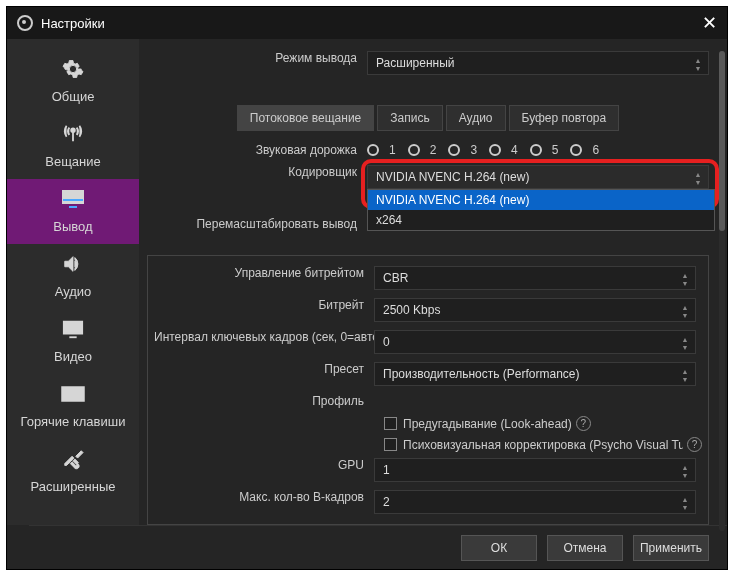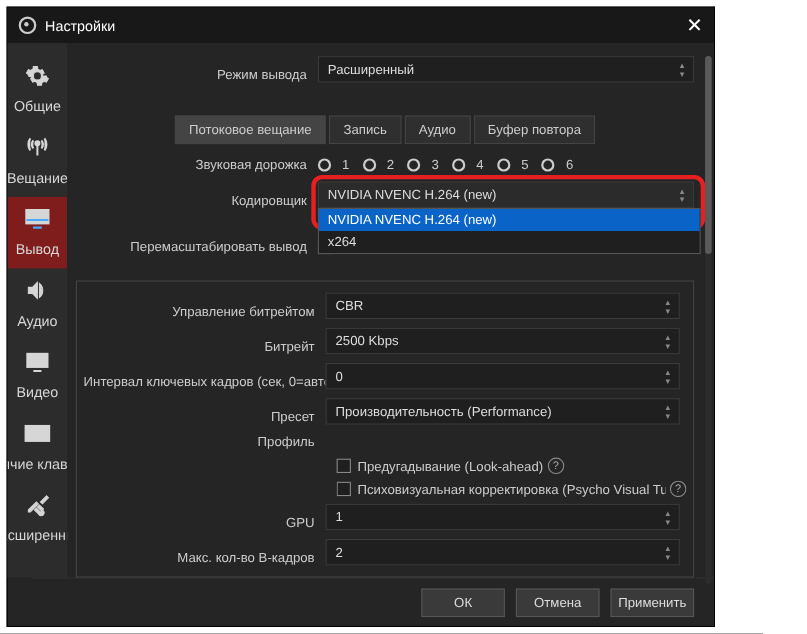--- a/index.html
+++ b/index.html
@@ -1,31 +1,31 @@
 <!DOCTYPE html>
 <html><head>
 <meta charset="utf-8">
 <style>
 * { margin: 0; padding: 0; box-sizing: border-box; font-family: "Segoe UI", Arial, sans-serif; }
 body { background: #fff; padding: 6px; }
-.window { width: 644px; height: 564px; background: #252525; border: 1px solid #000; display: flex; flex-direction: column; }
+.window { width: 722px; height: 564px; background: #252525; border: 1px solid #000; display: flex; flex-direction: column; }
 .titlebar { height: 32px; background: #181818; display: flex; align-items: center; padding: 0 10px; color: #fff; font-size: 13px; }
 .titlebar .app-icon { width: 16px; height: 16px; border: 2px solid #ccc; border-radius: 50%; margin-right: 8px; position: relative; }
 .titlebar .app-icon::after { content: ""; position: absolute; width: 4px; height: 4px; background: #ccc; border-radius: 50%; top: 3px; left: 3px; }
 .titlebar .close { margin-left: auto; font-size: 18px; cursor: pointer; }
 .body { flex: 1; display: flex; background: #252525; }
 .sidebar { width: 145px; background: #2c2c2c; padding-top: 10px; overflow: hidden; }
 .side-item { display: flex; align-items: center; padding: 10px 8px; color: #d6d6d6; font-size: 13px; cursor: pointer; gap: 10px; flex-direction: column; }
-.side-item.active { background: #7f1d1d; }
+.side-item.active { background: #701a75; }
 .side-item .si-icon { width: 26px; height: 20px; display: flex; align-items: center; justify-content: center; }
 .side-item svg { fill: #d6d6d6; stroke: #d6d6d6; }
 .main { flex: 1; display: flex; flex-direction: column; padding: 12px 18px 0 8px; color: #ccc; position: relative; }
 .scroll-track { position: absolute; right: 2px; top: 12px; width: 6px; height: 480px; background: #2c2c2c; border-radius: 3px; }
 .scroll-thumb { width: 6px; height: 180px; background: #5a5a5a; border-radius: 3px; }
-.row { display: flex; align-items: flex-end; margin-bottom: 8px; font-size: 12px; }
+.row { display: flex; align-items: flex-start; margin-bottom: 8px; font-size: 12px; }
 .row .lbl { width: 220px; text-align: right; padding-right: 10px; color: #ccc; }
 .select, .numfield { flex: 1; height: 24px; background: #1f1f1f; border: 1px solid #3a3a3a; color: #ddd; display: flex; align-items: center; padding: 0 8px; font-size: 12px; position: relative; }
 .spinner { display: flex; flex-direction: column; position: absolute; right: 2px; top: 2px; height: 20px; width: 16px; justify-content: center; gap: 1px;}
 .spinner span { font-size: 7px; color: #888; line-height: 7px; text-align: center;}
 .tabs { display: flex; gap: 3px; margin-top: 22px; margin-bottom: 12px; justify-content: center; }
 .tab { padding: 5px 12px; background: #2f2f2f; border: 1px solid #444; color: #ccc; font-size: 12px; cursor: pointer; }
 .tab.active { background: #444; }
 .radios { flex: 1; display: flex; align-items: center; gap: 10px; }
 .radio { width: 12px; height: 12px; border-radius: 50%; border: 2px solid #ccc; display: inline-block; }
 .radio.checked::after { content: ""; display: block; width: 6px; height: 6px; background: #222; border-radius: 50%; margin: 1px; }

